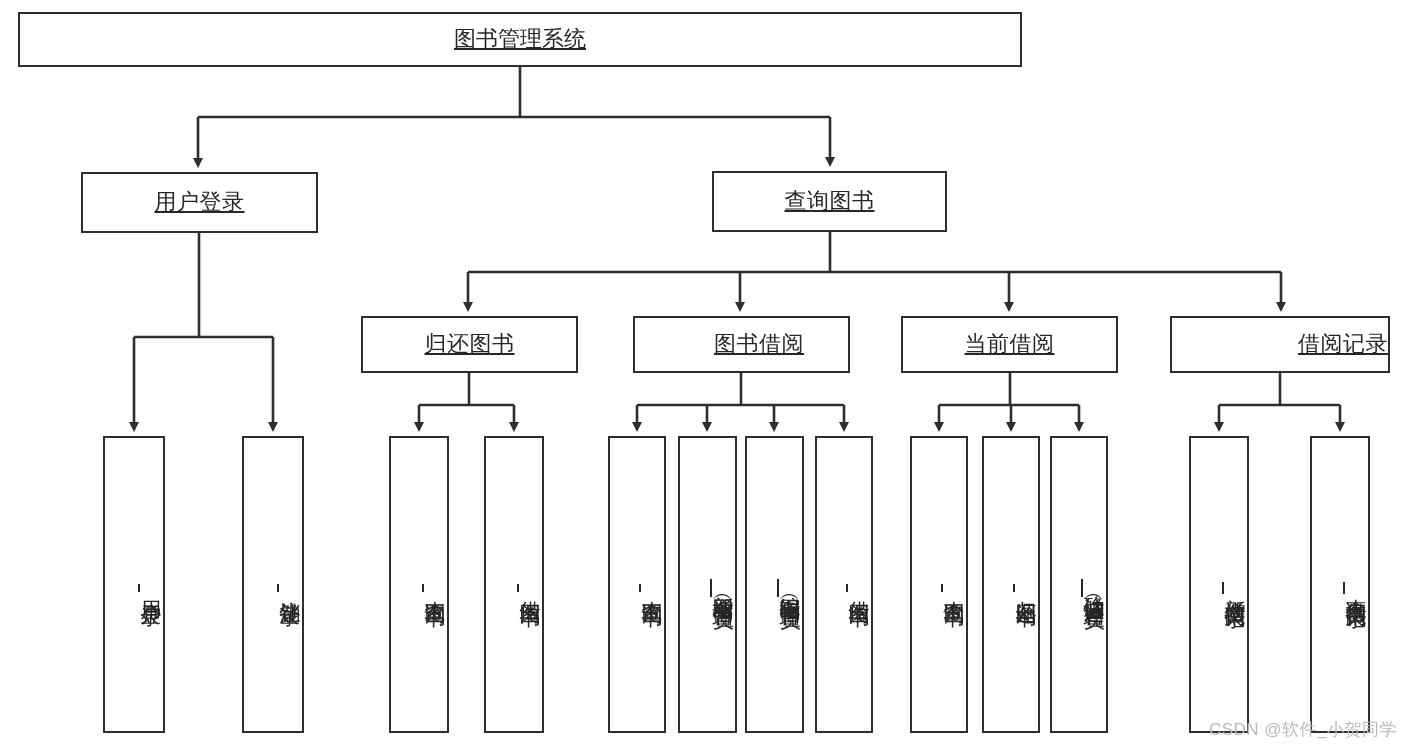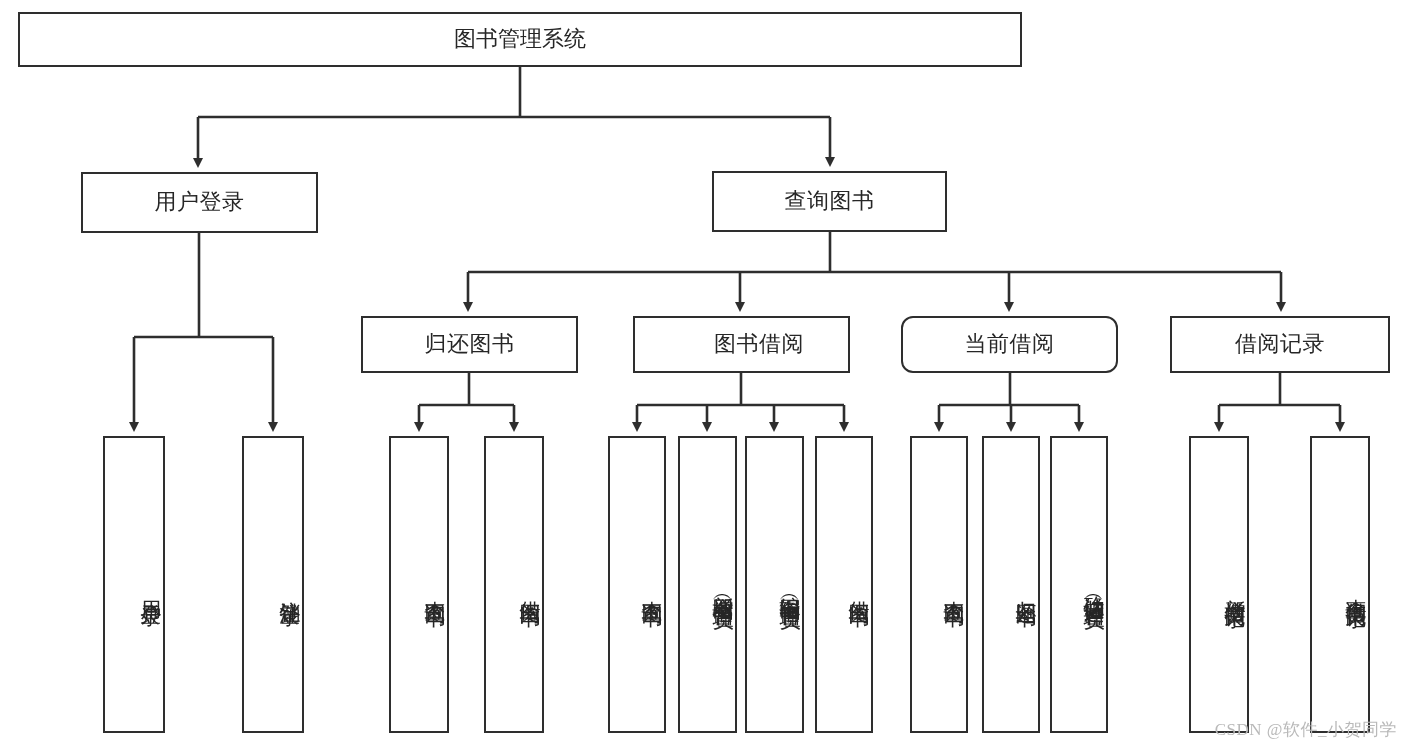--- a/index.html
+++ b/index.html
@@ -28,20 +28,21 @@
     position: absolute;
     box-sizing: border-box;
     border: 2.5px solid #2e2e2e;
     background: #ffffff;
     color: #262626;
     display: flex;
     align-items: center;
     justify-content: center;
     text-align: center;
     line-height: 1.12;
+    text-decoration: underline;
   }
   .node.h {
     font-size: 22px;
     letter-spacing: 0.5px;
   }
   .node.root {
     font-size: 22px;
   }
   .node.v {
     font-size: 21px;
@@ -58,21 +59,20 @@
     display: block;
   }
   .watermark {
     position: absolute;
     right: 8px;
     bottom: 6px;
     font-size: 17px;
     color: #b9b9b9;
     white-space: nowrap;
     letter-spacing: 0.5px;
-    font-family: Liberation Serif, serif;
   }
 </style>
 </head>
 <body>
 
 <div id="canvas">
 
   <svg id="wires" viewBox="0 0 1405 747">
     <defs>
       <marker id="arrow" markerWidth="12" markerHeight="12" refX="2" refY="5" orient="auto" markerUnits="userSpaceOnUse">
@@ -133,24 +133,24 @@
   <div class="node h" style="left: 712px; top: 171px; width: 235px; height: 61px;">
     <span>查询图书</span>
   </div>
 
   <div class="node h" style="left: 361px; top: 316px; width: 217px; height: 57px;">
     <span>归还图书</span>
   </div>
   <div class="node h" style="left: 633px; top: 316px; width: 217px; height: 57px; padding-left: 35px;">
     <span>图书借阅</span>
   </div>
-  <div class="node h" style="left: 901px; top: 316px; width: 217px; height: 57px; border-radius: 12px;">
+  <div class="node h" style="left: 901px; top: 316px; width: 217px; height: 57px;">
     <span>当前借阅</span>
   </div>
-  <div class="node h" style="left: 1170px; top: 316px; width: 220px; height: 57px;">
+  <div class="node h" style="left: 1170px; top: 316px; width: 220px; height: 57px; justify-content: flex-end;">
     <span>借阅记录</span>
   </div>
 
   <div class="node v" style="left: 103px; top: 436px; width: 62px; height: 297px;">
     <span class="vtext">用户登录</span>
   </div>
   <div class="node v" style="left: 242px; top: 436px; width: 62px; height: 297px;">
     <span class="vtext">注销登录</span>
   </div>
   <div class="node v" style="left: 389px; top: 436px; width: 60px; height: 297px;">

